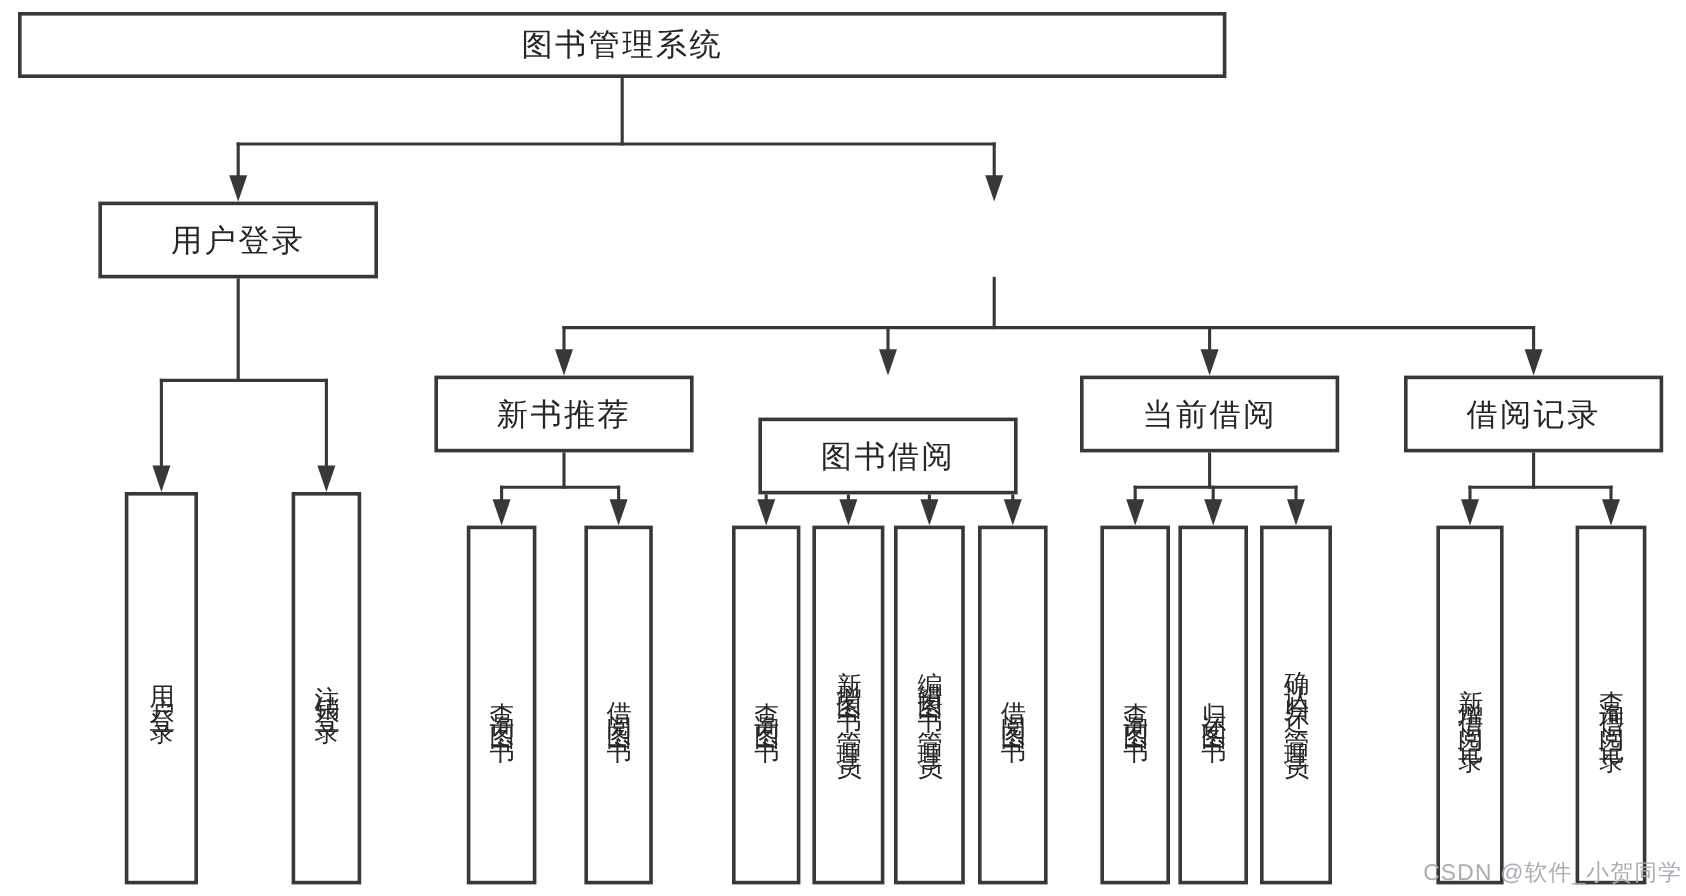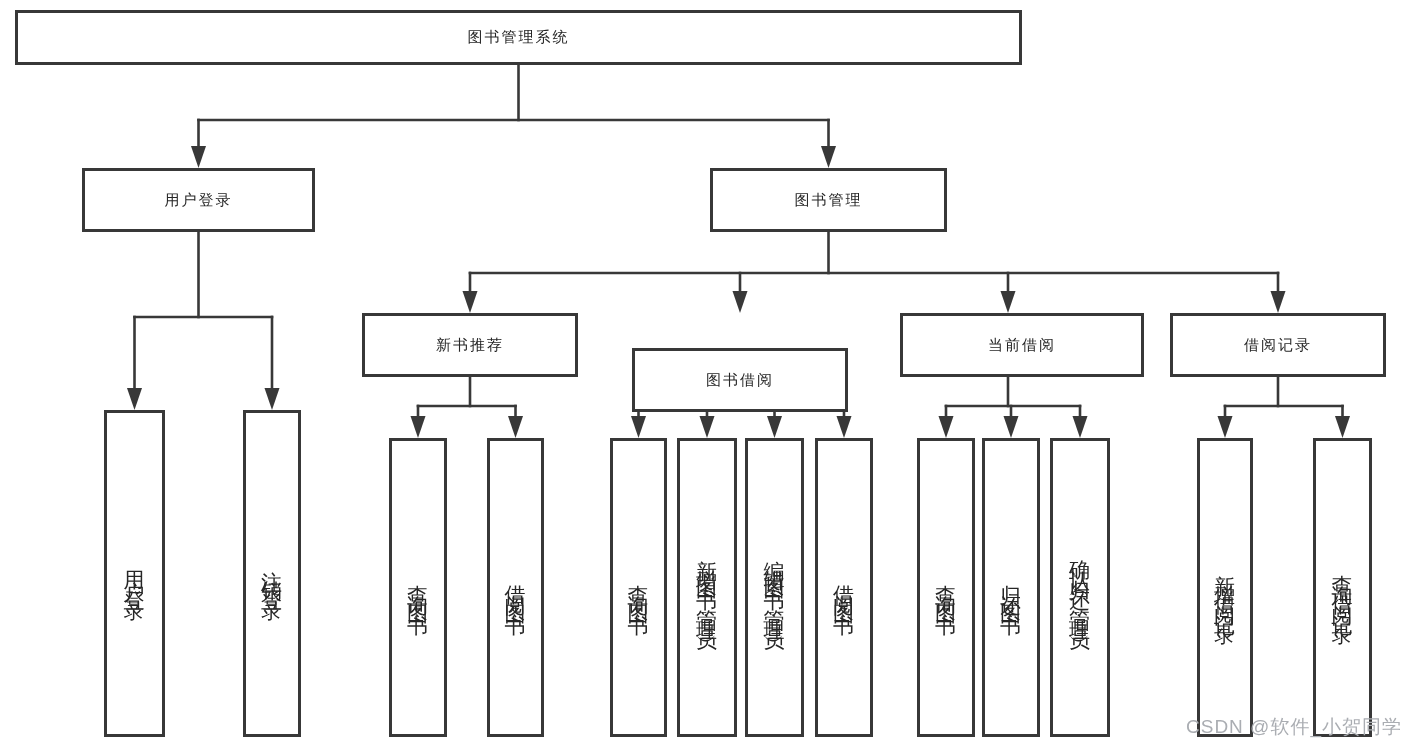--- a/index.html
+++ b/index.html
@@ -37,21 +37,21 @@
     box-sizing: border-box;
     background: #ffffff;
     border: 3px solid #383838;
     display: flex;
     align-items: center;
     justify-content: center;
     color: #262626;
     z-index: 2;
   }
   .node.h {
-    font-size: 15px;
+    font-size: 26px;
     letter-spacing: 2px;
   }
   .node.v {
     font-size: 21px;
   }
   .node.v .vtext {
     writing-mode: vertical-rl;
     letter-spacing: 10px;
     line-height: 1;
     white-space: nowrap;
@@ -148,31 +148,28 @@
     </g>
   </svg>
 
   <div class="node h" style="left:15px; top:10px; width:1007px; height:55px;">
     <span>图书管理系统</span>
   </div>
 
   <div class="node h" style="left:82px; top:168px; width:233px; height:64px;">
     <span>用户登录</span>
   </div>
-  <div class="node h" style="left:710px; top:168px; width:237px; height:64px;">
-    <span>图书管理</span>
-  </div>
 
   <div class="node h" style="left:362px; top:313px; width:216px; height:64px;justify-content:center;">
     <span>新书推荐</span>
   </div>
   <div class="node h" style="left:632px; top:313px; width:216px; height:64px;margin-top:35px;">
     <span>图书借阅</span>
   </div>
-  <div class="node h" style="left:900px; top:313px; width:244px; height:64px;">
+  <div class="node h" style="left:900px; top:313px; width:216px; height:64px;">
     <span>当前借阅</span>
   </div>
   <div class="node h" style="left:1170px; top:313px; width:216px; height:64px;">
     <span>借阅记录</span>
   </div>
 
   <div class="node v" style="left:104px; top:410px; width:61px; height:327px;">
     <span class="vtext">用户登录</span>
   </div>
   <div class="node v" style="left:243px; top:410px; width:58px; height:327px;">

